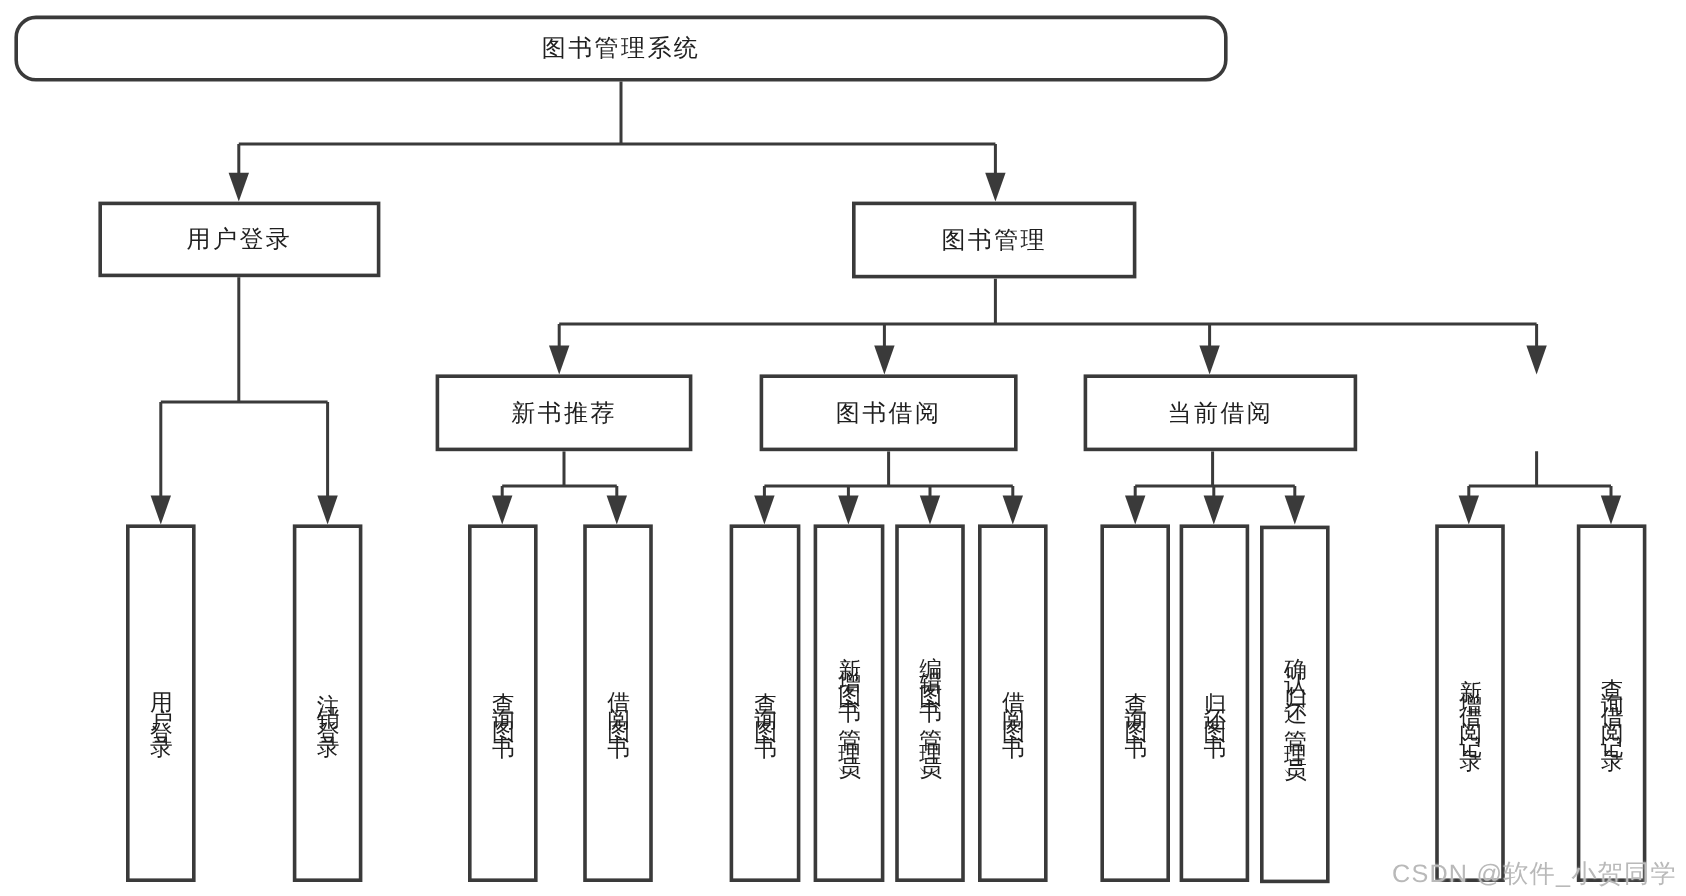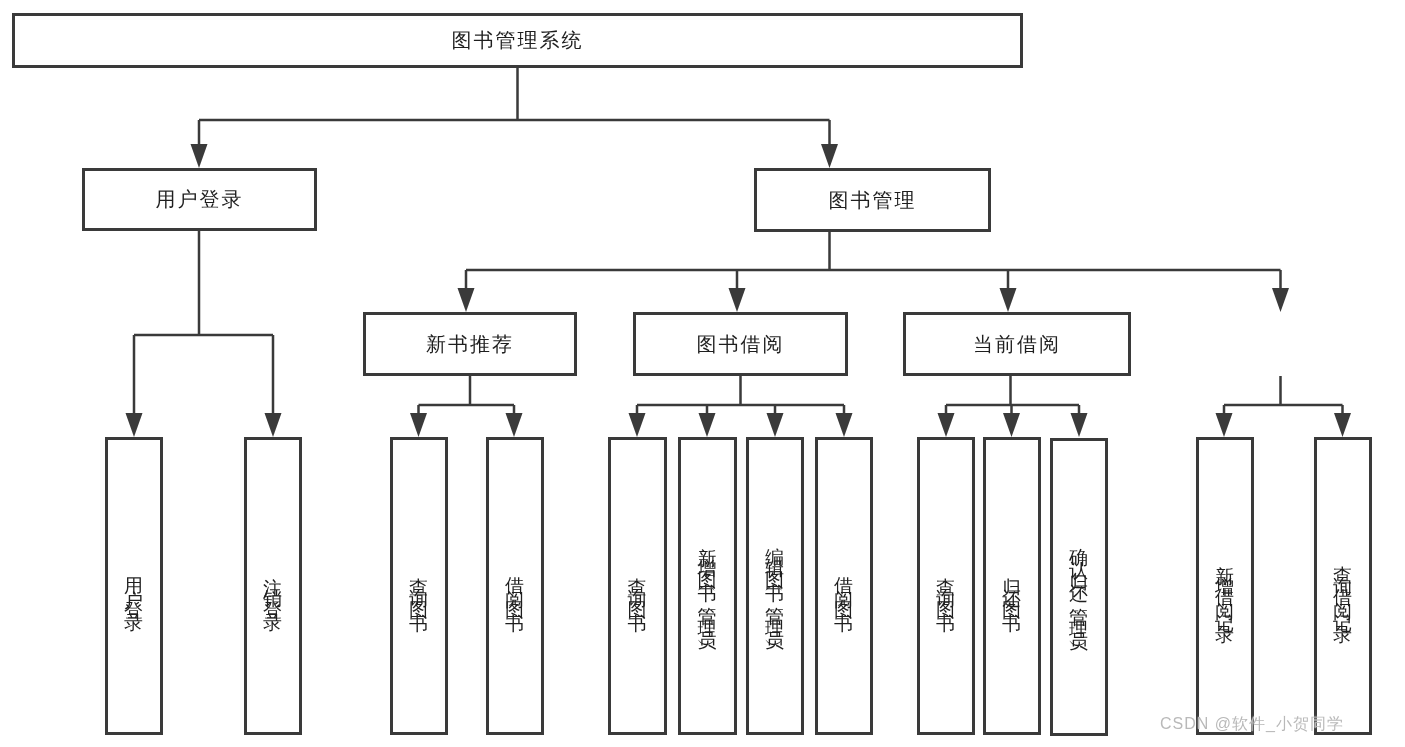--- a/index.html
+++ b/index.html
@@ -44,21 +44,21 @@
     font-size: 19px;
     letter-spacing: 12px;
     line-height: 1;
     white-space: nowrap;
   }
   #watermark {
     position: absolute;
     left: 1160px;
     top: 714px;
     z-index: 3;
-    font-size: 16px;
+    font-size: 21px;
     color: var(--watermark);
     letter-spacing: 1px;
     text-shadow: 0 0 2px rgba(255,255,255,0.9);
     white-space: nowrap;
   }
 </style>
 </head>
 <body>
 
 <div id="canvas">
@@ -92,28 +92,28 @@
     <path class="cline" d="M1010.5 376 V405 M946 405 H1079 M946 405 V416 M1011.5 405 V416 M1079 405 V416"></path>
     <path class="ahead" d="M937.5 413 H954.5 L946 437 Z"></path>
     <path class="ahead" d="M1003 413 H1020 L1011.5 437 Z"></path>
     <path class="ahead" d="M1070.5 413 H1087.5 L1079 437 Z"></path>
 
     <path class="cline" d="M1280.5 376 V405 M1224 405 H1342.5 M1224 405 V416 M1342.5 405 V416"></path>
     <path class="ahead" d="M1215.5 413 H1232.5 L1224 437 Z"></path>
     <path class="ahead" d="M1334 413 H1351 L1342.5 437 Z"></path>
   </svg>
 
-  <div class="node" style="left:12px; top:13px; width:1011px; height:55px;">
+  <div class="node" style="left:12px; top:13px; width:1011px; height:55px;border-radius:18px;">
     <span>图书管理系统</span>
   </div>
 
   <div class="node" style="left:82px; top:168px; width:235px; height:63px;">
     <span>用户登录</span>
   </div>
-  <div class="node" style="left:710px; top:168px; width:237px; height:64px;margin-left:44px;">
+  <div class="node" style="left:710px; top:168px; width:237px; height:64px;">
     <span>图书管理</span>
   </div>
 
   <div class="node" style="left:363px; top:312px; width:214px; height:64px;">
     <span>新书推荐</span>
   </div>
   <div class="node" style="left:633px; top:312px; width:215px; height:64px;">
     <span>图书借阅</span>
   </div>
   <div class="node" style="left:903px; top:312px; width:228px; height:64px;">

